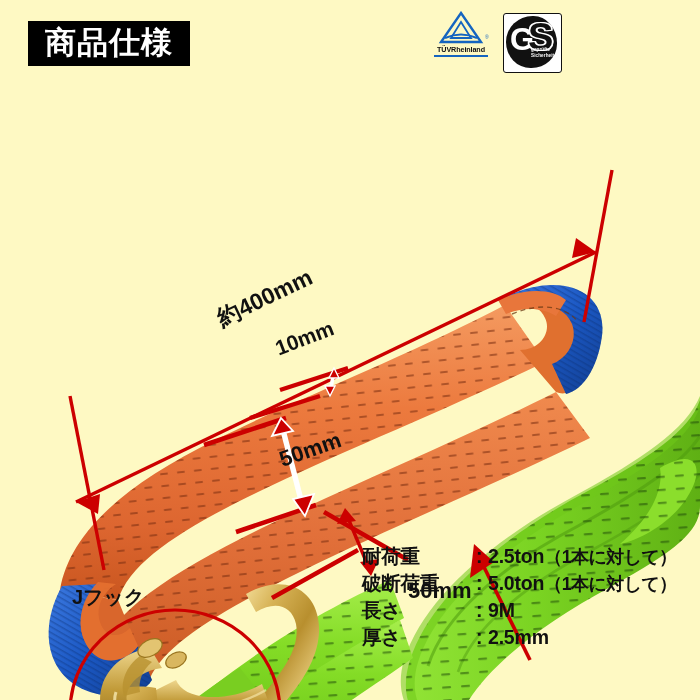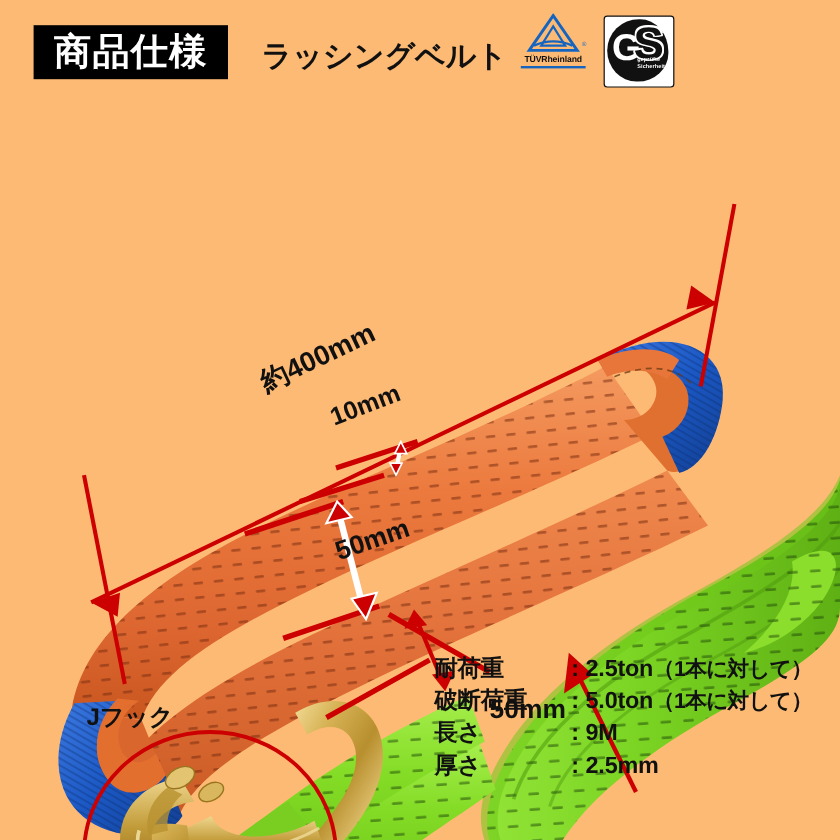--- a/index.html
+++ b/index.html
@@ -1,21 +1,21 @@
 <!DOCTYPE html>
 <html lang="ja"><head>
 <meta charset="utf-8">
 <style>
   html,body{margin:0;padding:0;background:#fff;}
   body{
     width:700px;height:700px;
     font-family:"Liberation Sans","DejaVu Sans",sans-serif;
     overflow:hidden;position:relative;
   }
-  .page{position:relative;width:700px;height:700px;background:#fdba74;overflow:hidden;}
+  .page{position:relative;width:700px;height:700px;background:#fef9c3;overflow:hidden;}
 
   
   .hdr{position:absolute;left:0;top:0;width:700px;height:78px;}
   .title-badge{
     position:absolute;left:28px;top:21px;
     background:#000;color:#fff;
     font-size:31px;font-weight:bold;letter-spacing:1px;
     padding:5px 17px 7px 17px;line-height:1.08;
     white-space:nowrap;
   }
@@ -77,21 +77,20 @@
 </style>
 </head>
 <body>
 
 <div class="page">
 
   <div class="hdr">
 
     <div class="title-badge">商品仕様</div>
 
-    <div class="subtitle">ラッシングベルト</div>
 
     <div class="tuv">
       <svg class="tri" viewBox="0 0 46 34">
         <path d="M23 2 L43 31 L3 31 Z" fill="none" stroke="#1565C0" stroke-width="2.4"></path>
         <path d="M23 11 L33 27 L13 27 Z" fill="none" stroke="#1565C0" stroke-width="1.8"></path>
         <path d="M7 27 Q23 20 39 27" fill="none" stroke="#1565C0" stroke-width="2"></path>
       </svg>
       <div class="reg">®</div>
       <div class="txt">TÜVRheinland</div>
       <div class="bar"></div>

